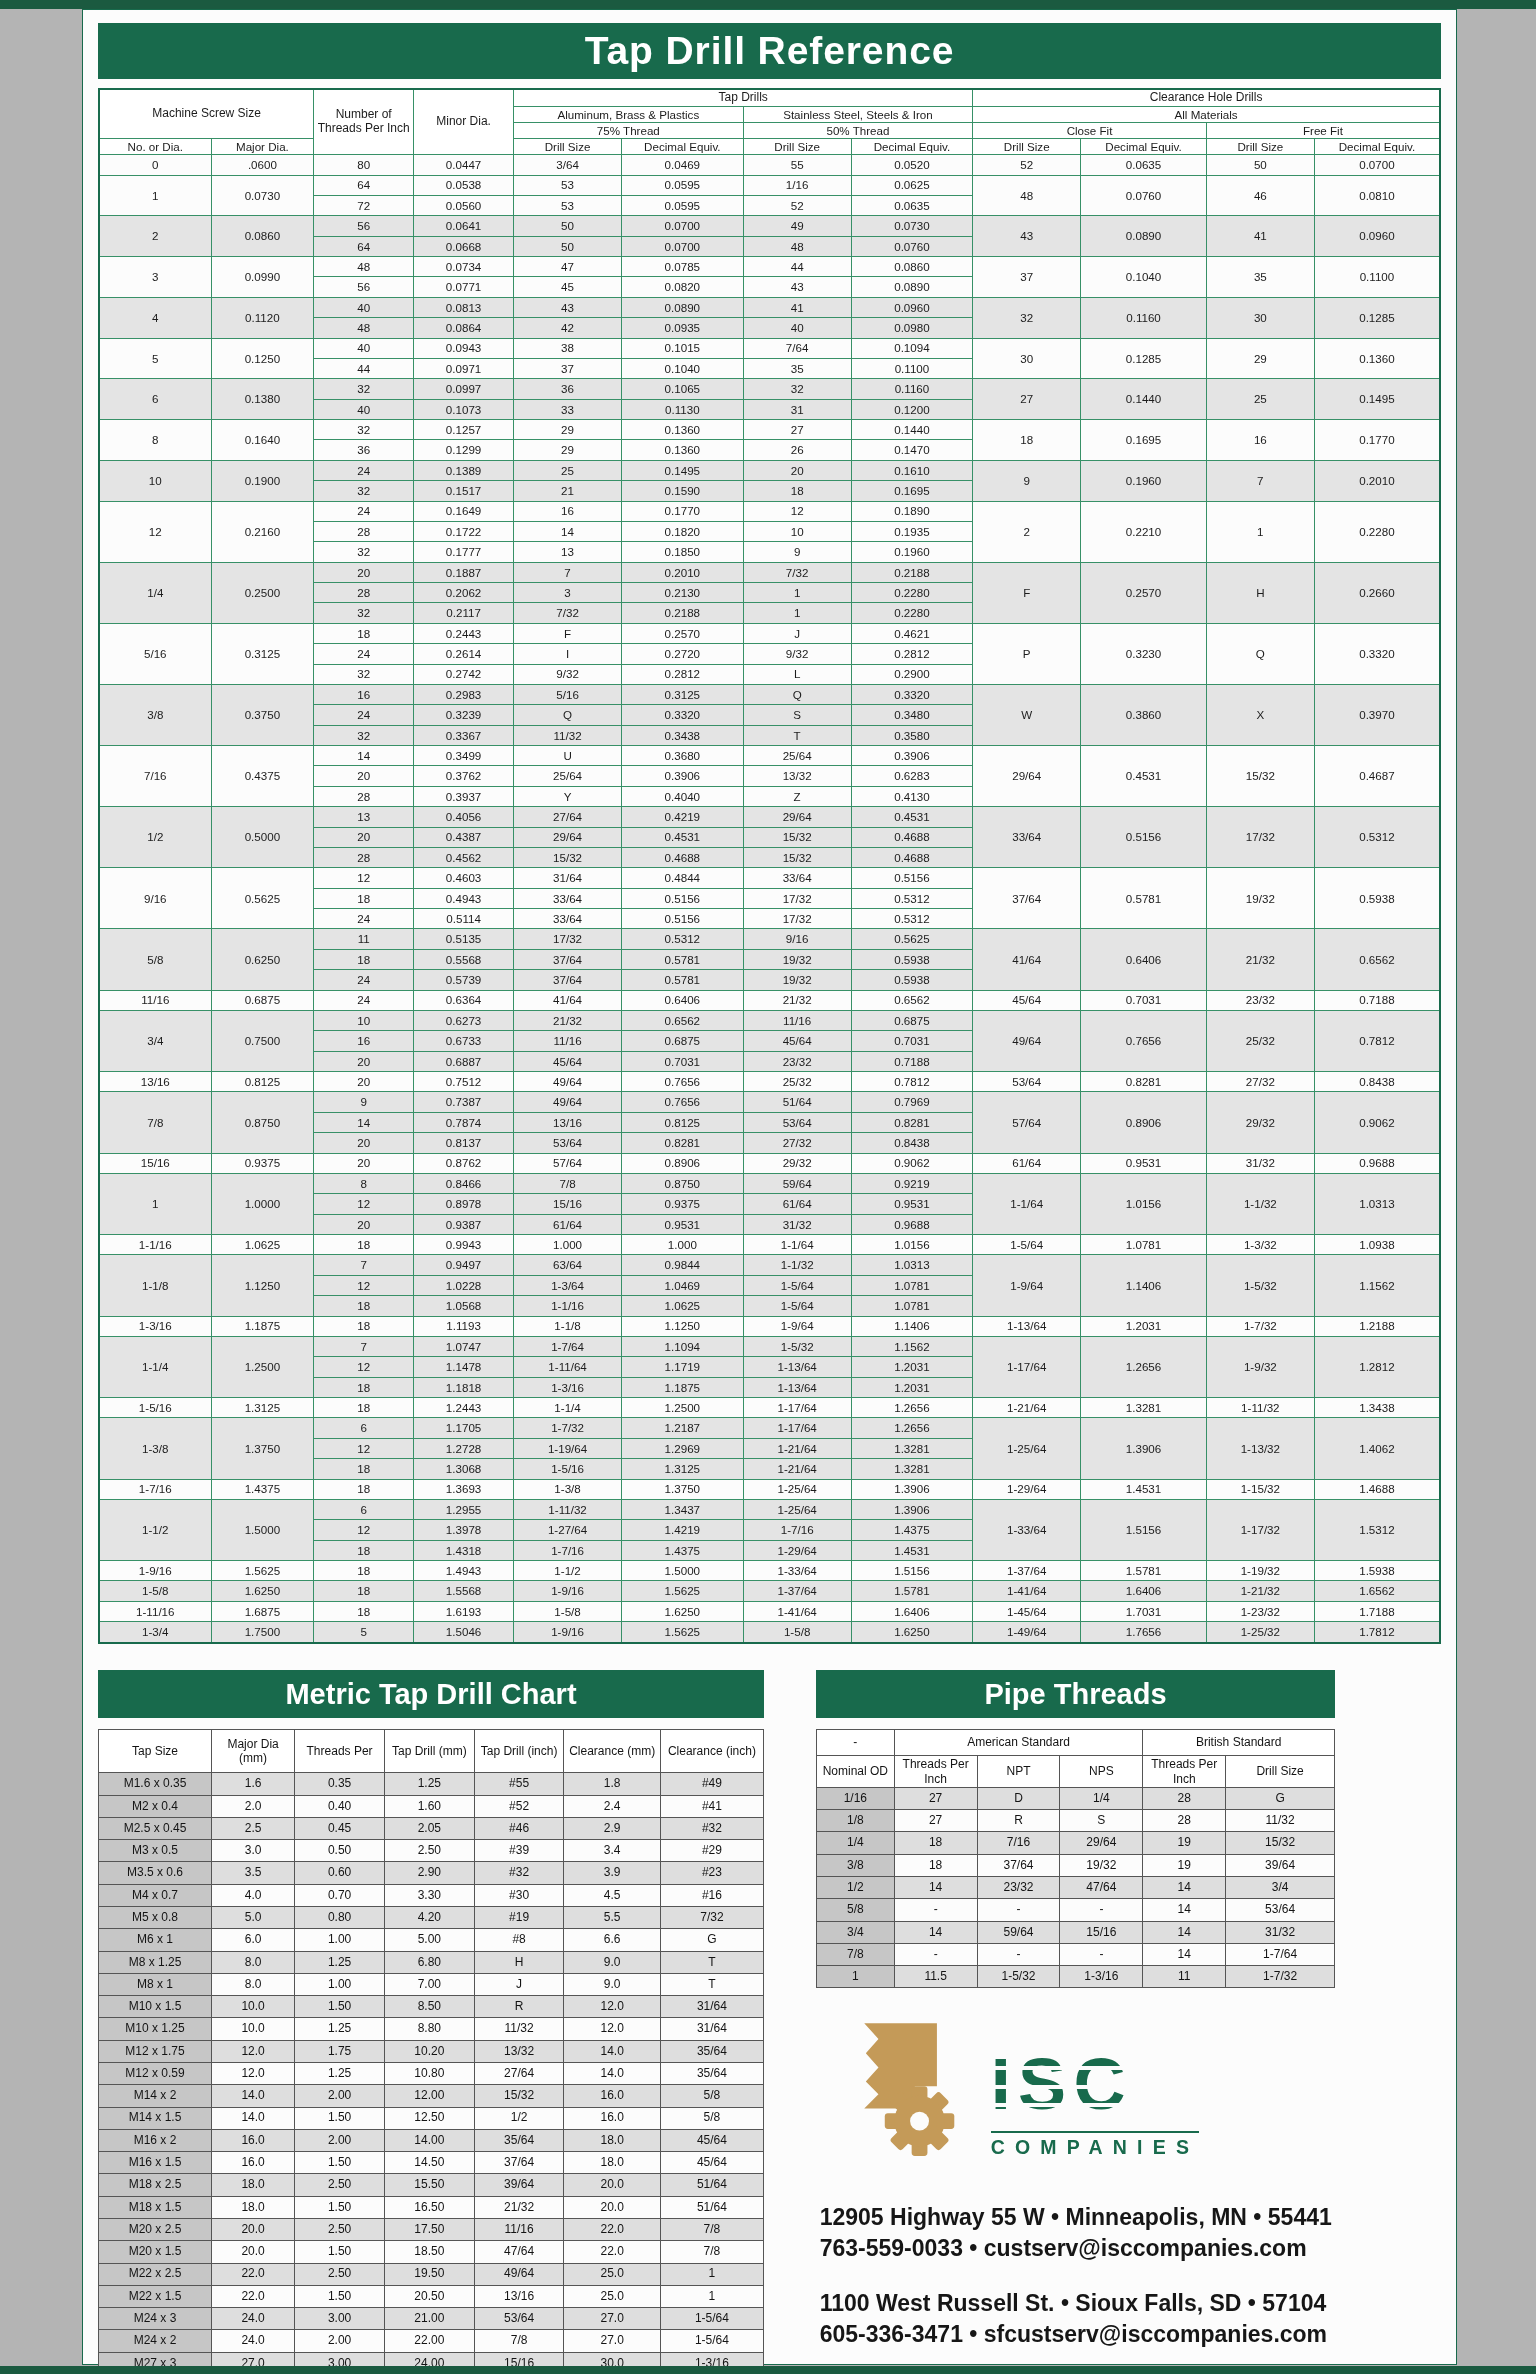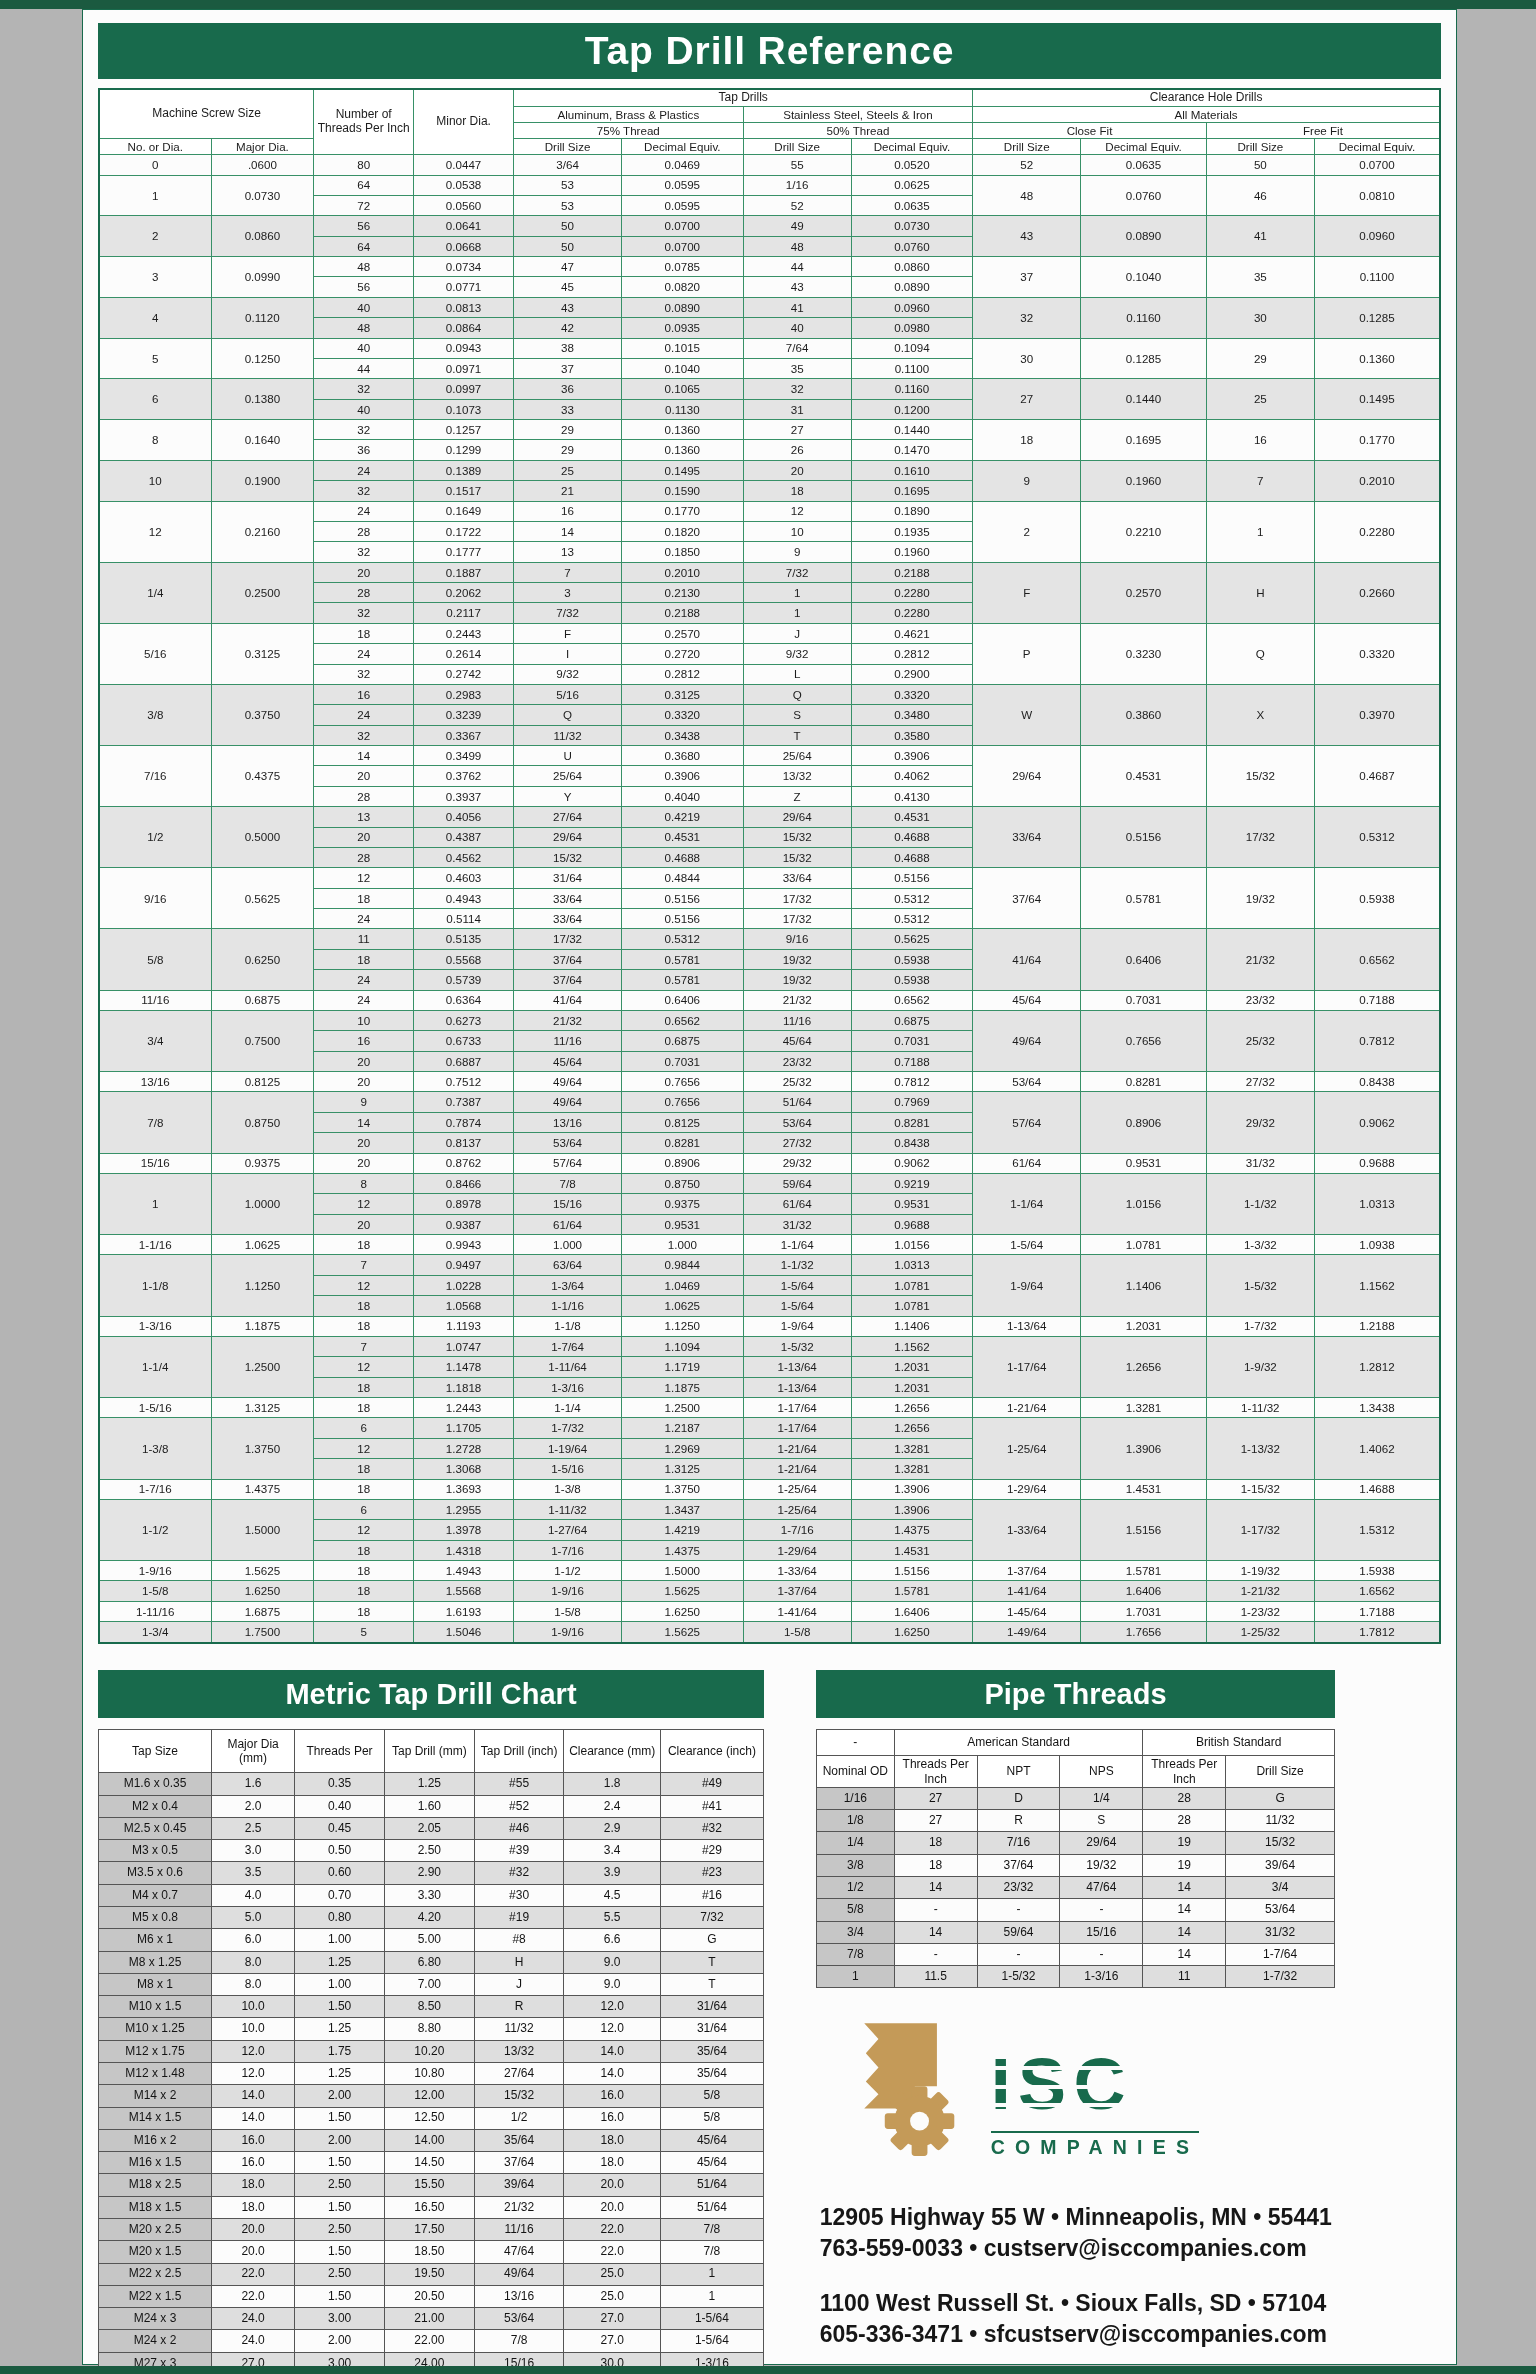--- a/index.html
+++ b/index.html
@@ -420,21 +420,21 @@
           <td rowspan="3">0.4531</td>
           <td rowspan="3">15/32</td>
           <td rowspan="3">0.4687</td>
         </tr>
         <tr>
           <td>20</td>
           <td>0.3762</td>
           <td>25/64</td>
           <td>0.3906</td>
           <td>13/32</td>
-          <td>0.4062</td>
+          <td>0.6283</td>
         </tr>
         <tr>
           <td>28</td>
           <td>0.3937</td>
           <td>Y</td>
           <td>0.4040</td>
           <td>Z</td>
           <td>0.4130</td>
         </tr>
         <tr class="shade">
@@ -1031,21 +1031,21 @@
             <tr class="shade2">
               <td class="rowhead">M12 x 1.75</td>
               <td>12.0</td>
               <td>1.75</td>
               <td>10.20</td>
               <td>13/32</td>
               <td>14.0</td>
               <td>35/64</td>
             </tr>
             <tr>
-              <td class="rowhead">M12 x 1.48</td>
+              <td class="rowhead">M12 x 0.59</td>
               <td>12.0</td>
               <td>1.25</td>
               <td>10.80</td>
               <td>27/64</td>
               <td>14.0</td>
               <td>35/64</td>
             </tr>
             <tr class="shade2">
               <td class="rowhead">M14 x 2</td>
               <td>14.0</td>

